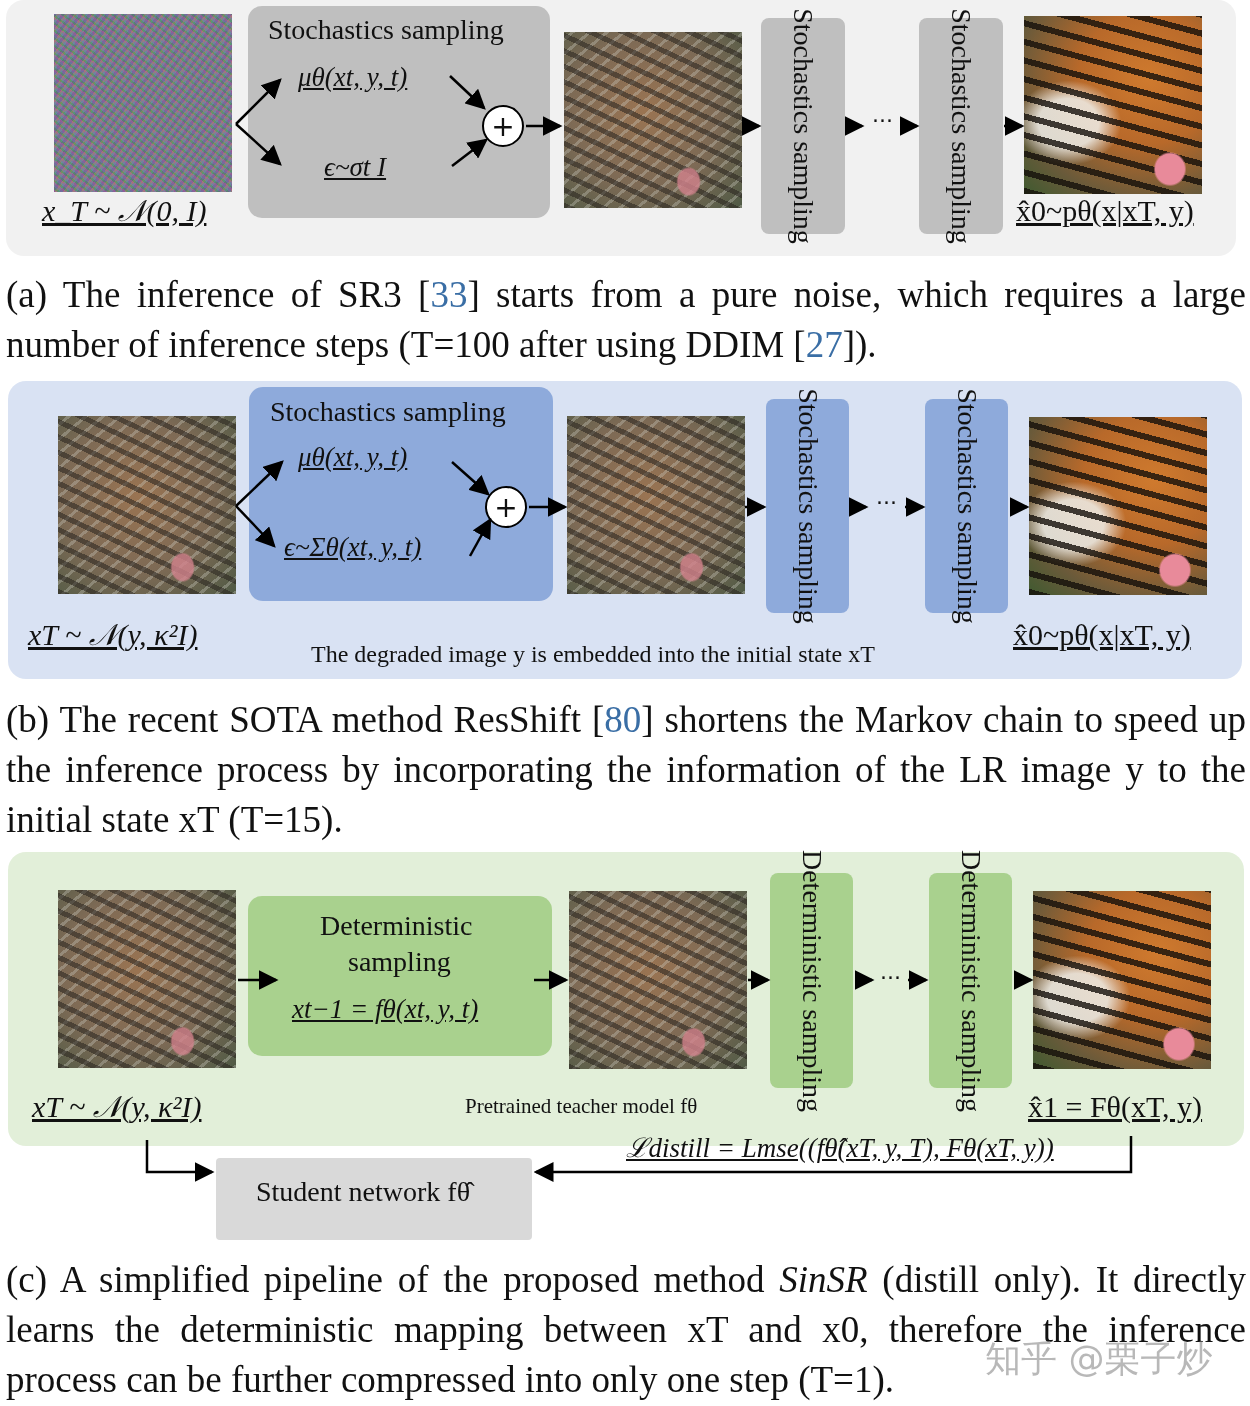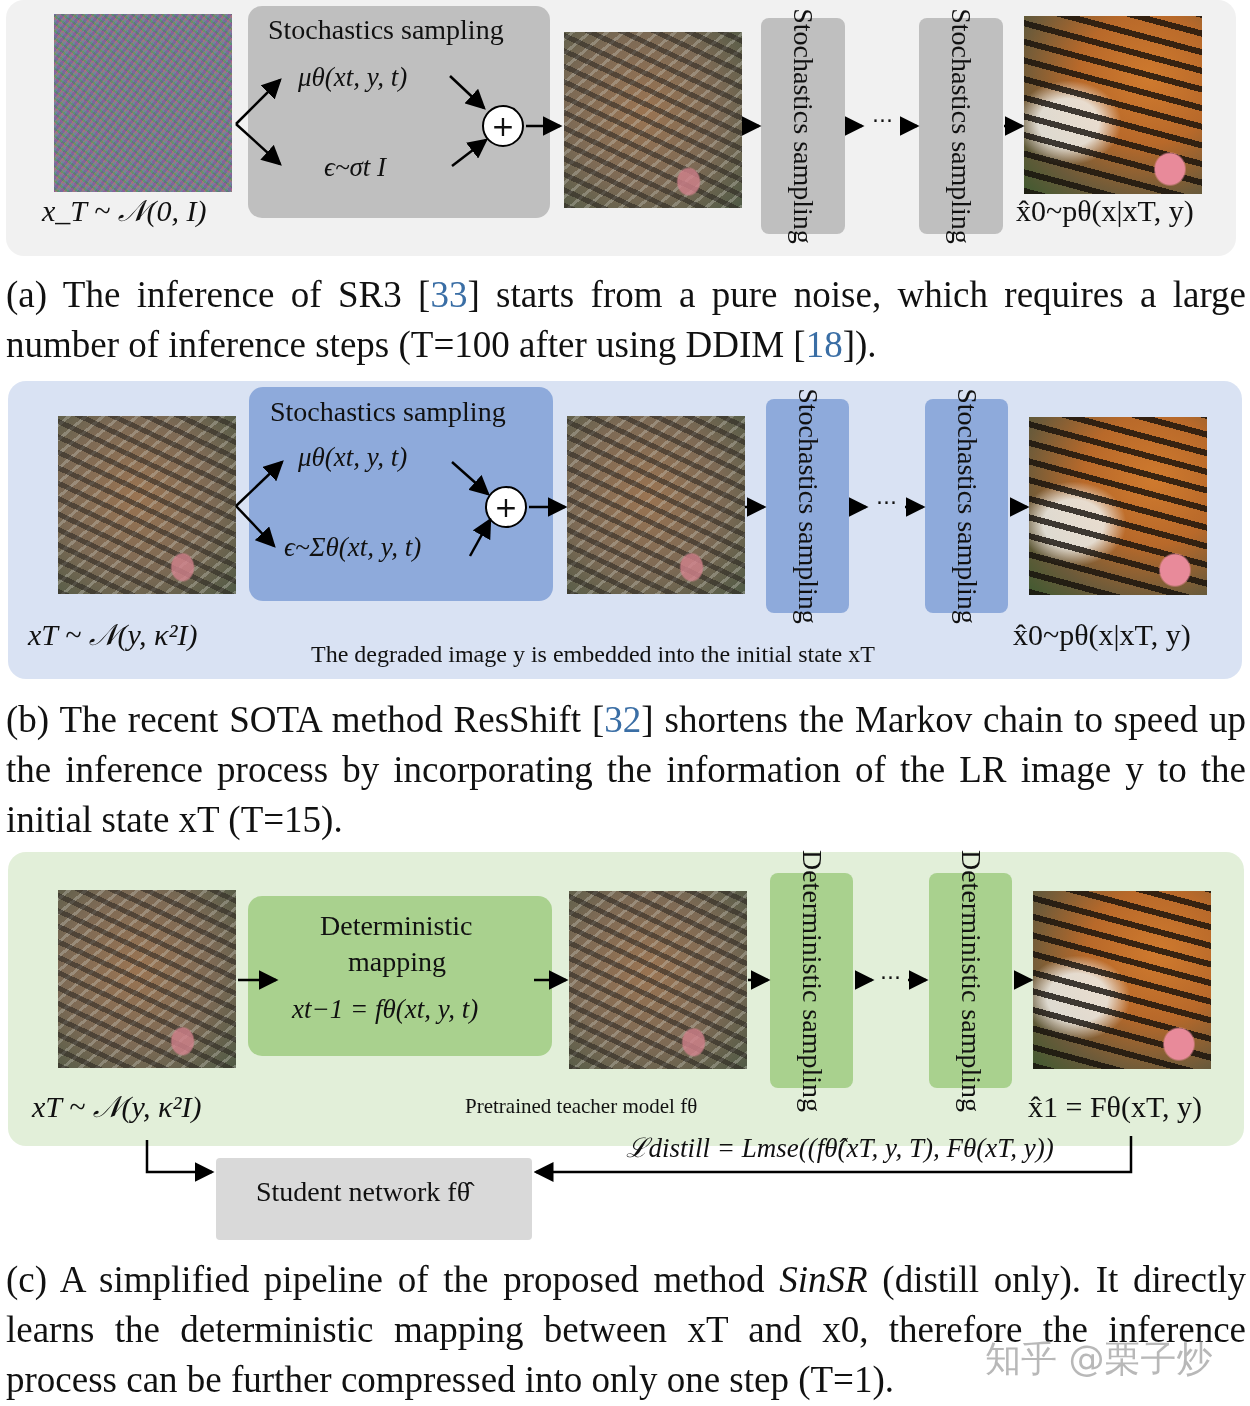--- a/index.html
+++ b/index.html
@@ -38,21 +38,21 @@
   .box-gray { background: #bfbfbf; }
   .box-blue { background: #8eaadb; }
   .box-green { background: #a9d18e; }
   .box-student { background: #d9d9d9; border-radius: 4px; }
 
   .vbox { position: absolute; width: 84px; height: 216px; border-radius: 8px; }
   .vtext { position: absolute; left: 50%; top: 50%; transform: translate(-50%,-50%) rotate(90deg);
            white-space: nowrap; font-size: 28px; line-height: 30px; text-align: center; }
 
   .title-in-box { position: absolute; font-size: 28px; white-space: nowrap; }
-  .math { font-style: italic; white-space: nowrap; position: absolute; font-size: 27px; }
+  .math { font-style: italic; white-space: nowrap; position: absolute; font-size: 27px; text-decoration: underline; }
   .label { position: absolute; white-space: nowrap; font-size: 28px; }
   .small-label { position: absolute; white-space: nowrap; font-size: 24px; }
 
   .plus { position: absolute; width: 42px; height: 42px; border: 2.5px solid #000; border-radius: 50%;
           background: #fff; text-align: center; line-height: 40px; font-size: 28px;
           font-family: "DejaVu Sans", sans-serif; box-sizing: border-box; }
   .dots { position: absolute; font-size: 22px; font-family: "DejaVu Sans", sans-serif; }
 
   .caption { position: absolute; left: 6px; width: 1240px; font-size: 37px; line-height: 50px;
              text-align: justify; }
@@ -77,21 +77,21 @@
   </div>
 <div class="dots" style="left:872px; top:108px;">···</div>
 <div class="vbox box-gray" style="left:919px; top:18px;">
     <div class="vtext">Stochastics sampling</div>
   </div>
 <div class="thumb tiger-clean" style="left:1024px; top:16px;"></div>
 <div class="math" style="left:42px; top:194px; font-size:30px;">x_T ~ 𝒩(0, I)</div>
 <div class="math" style="left:1016px; top:194px; font-size:30px; font-style:normal;">x̂0~pθ(x|xT, y)</div>
 
 <div class="caption" style="top:270px;">
-  <span>(a) The inference of SR3 [</span><span class="cite">33</span><span>] starts from a pure noise, which requires a large number of inference steps (T=100 after using DDIM [</span><span class="cite">18</span><span>]).</span>
+  <span>(a) The inference of SR3 [</span><span class="cite">33</span><span>] starts from a pure noise, which requires a large number of inference steps (T=100 after using DDIM [</span><span class="cite">27</span><span>]).</span>
 </div>
 
 <div class="panel panel-b"></div>
 <div class="thumb tiger-noisy" style="left:58px; top:416px;"></div>
 <div class="box box-blue" style="left:249px; top:387px; width:304px; height:214px;"></div>
 <div class="title-in-box" style="left:270px; top:396px;">Stochastics sampling</div>
 <div class="math" style="left:298px; top:442px;">μθ(xt, y, t)</div>
 <div class="math" style="left:284px; top:532px;">ϵ~Σθ(xt, y, t)</div>
 <div class="plus" style="left:485px; top:486px;">+</div>
 <div class="thumb tiger-noisy" style="left:567px; top:416px;"></div>
@@ -101,28 +101,28 @@
 <div class="dots" style="left:876px; top:490px;">···</div>
 <div class="vbox box-blue" style="left:925px; top:399px; width:83px; height:214px;">
     <div class="vtext">Stochastics sampling</div>
   </div>
 <div class="thumb tiger-clean" style="left:1029px; top:417px;"></div>
 <div class="math" style="left:28px; top:618px; font-size:30px;">xT ~ 𝒩(y, κ²I)</div>
 <div class="small-label" style="left:271px; top:641px;margin-left:40px;">The degraded image y is embedded into the initial state xT</div>
 <div class="math" style="left:1013px; top:618px; font-size:30px; font-style:normal;">x̂0~pθ(x|xT, y)</div>
 
 <div class="caption" style="top:695px;">
-  <span>(b) The recent SOTA method ResShift [</span><span class="cite">32</span><span>] shortens the Markov chain to speed up the inference process by incorporating the information of the LR image y to the initial state xT (T=15).</span>
+  <span>(b) The recent SOTA method ResShift [</span><span class="cite">80</span><span>] shortens the Markov chain to speed up the inference process by incorporating the information of the LR image y to the initial state xT (T=15).</span>
 </div>
 
 <div class="panel panel-c"></div>
 <div class="thumb tiger-noisy" style="left:58px; top:890px;"></div>
 <div class="box box-green" style="left:248px; top:896px; width:304px; height:160px;"></div>
 <div class="title-in-box" style="left:320px; top:910px;font-family:Liberation Serif, serif;">Deterministic</div>
-<div class="title-in-box" style="left:348px; top:946px;">mapping</div>
+<div class="title-in-box" style="left:348px; top:946px;">sampling</div>
 <div class="math" style="left:292px; top:994px;">xt−1 = fθ(xt, y, t)</div>
 <div class="thumb tiger-noisy" style="left:569px; top:891px;"></div>
 <div class="vbox box-green" style="left:770px; top:873px; width:83px; height:215px;">
     <div class="vtext">Deterministic sampling</div>
   </div>
 <div class="dots" style="left:880px; top:965px;">···</div>
 <div class="vbox box-green" style="left:929px; top:873px; width:83px; height:215px;">
     <div class="vtext">Deterministic sampling</div>
   </div>
 <div class="thumb tiger-clean" style="left:1033px; top:891px;"></div>

